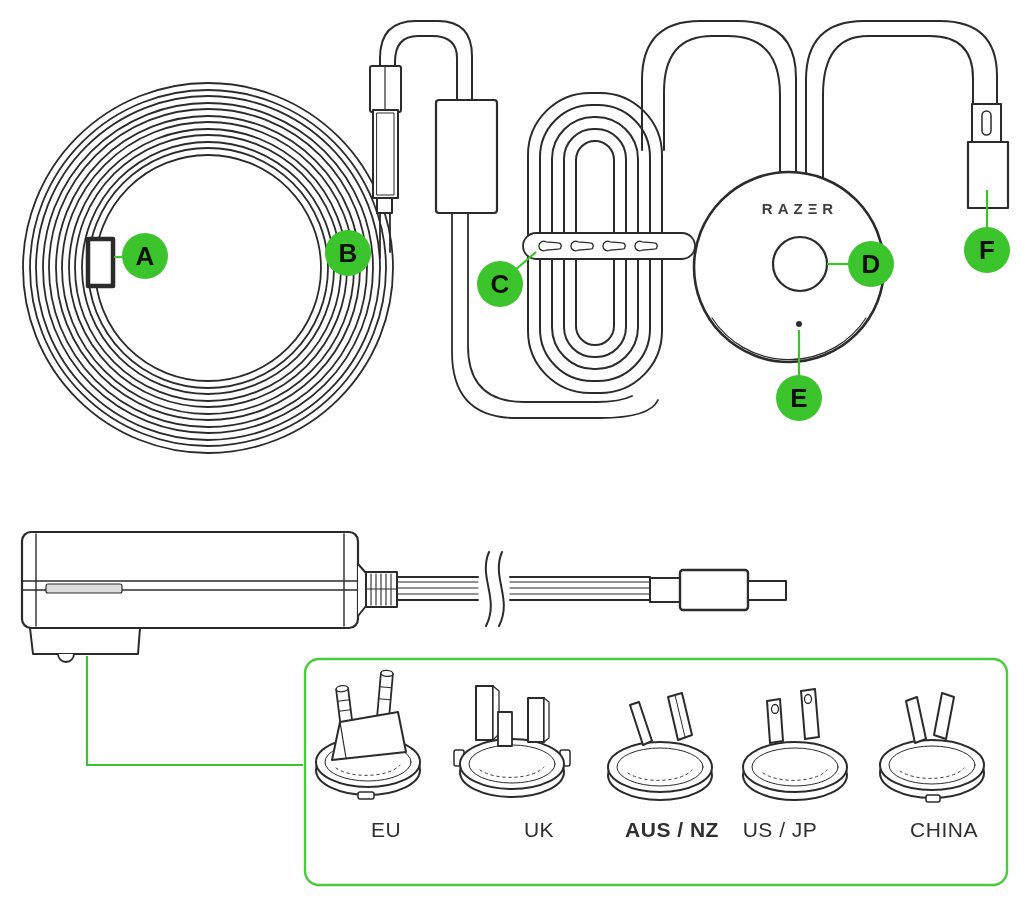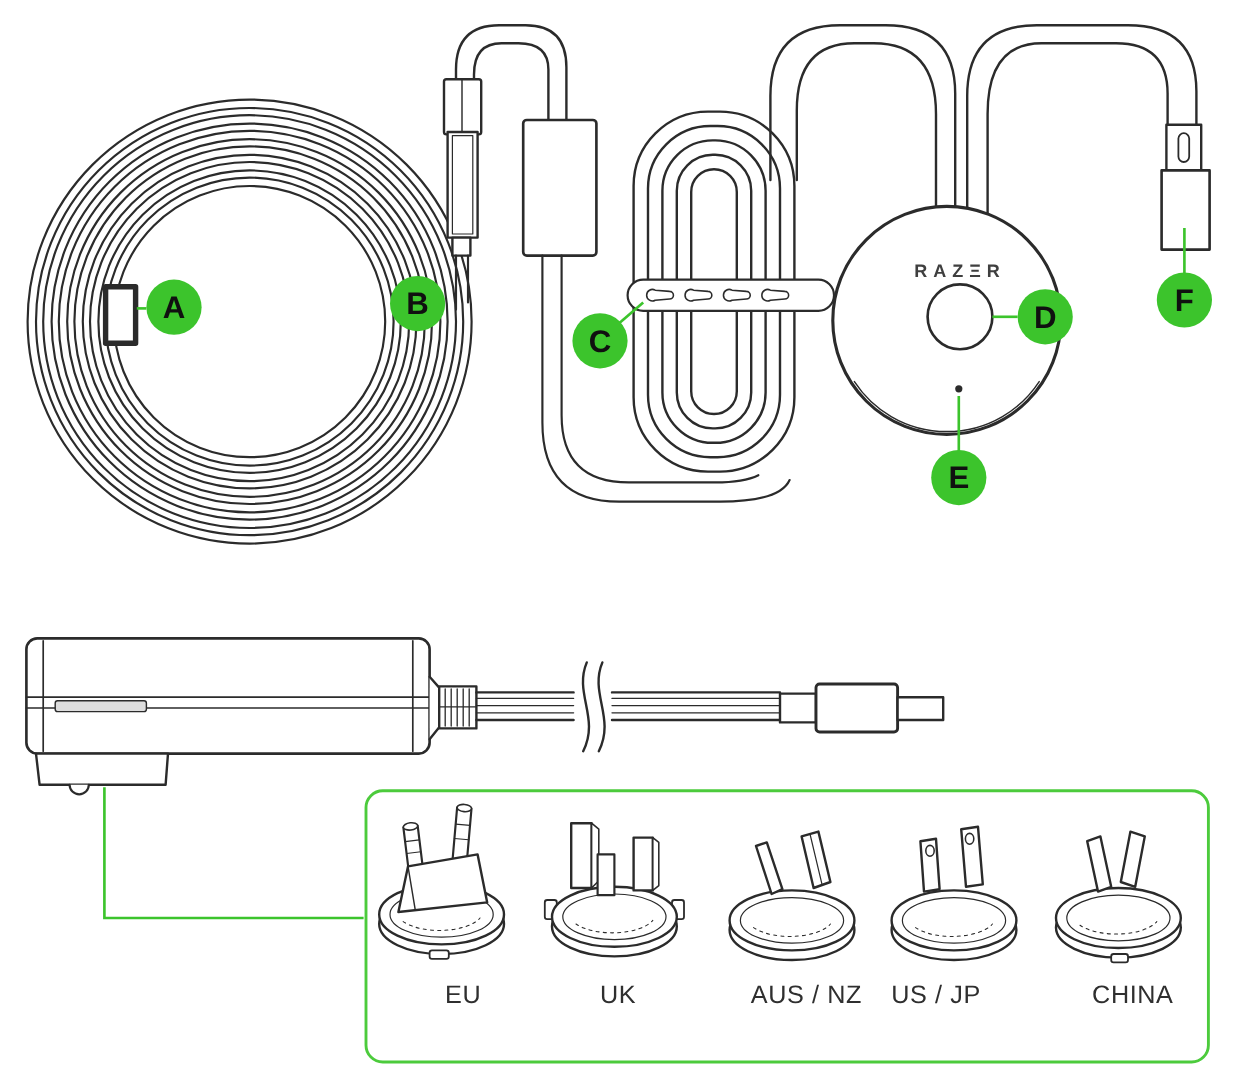--- a/index.html
+++ b/index.html
@@ -20,21 +20,21 @@
   .blk{fill:var(--line-dark);stroke:none;}
   .green-line{stroke:var(--accent-green);fill:none;stroke-width:2.2;}
   .green-box{stroke:var(--box-green);fill:none;stroke-width:2.4;}
   .callout{
     position:absolute;width:46px;height:46px;border-radius:50%;
     background:var(--accent-green);color:#101010;
     display:flex;align-items:center;justify-content:center;
     font-size:26px;font-weight:bold;line-height:1;
   }
   .logo{
-    position:absolute;left:740px;top:218px;width:120px;text-align:center;
+    position:absolute;left:740px;top:200px;width:120px;text-align:center;
     font-size:15px;font-weight:bold;letter-spacing:5px;color:#3f3f3f;
   }
   .region-label{
     position:absolute;top:818px;width:150px;text-align:center;
     font-size:21px;color:#2f2f2f;letter-spacing:0.5px;
   }
   .footnote{
     position:absolute;left:700px;top:851px;width:298px;text-align:right;
     font-style:italic;font-size:19px;color:var(--footnote-gray);
   }
@@ -235,19 +235,19 @@
 <div class="callout" style="left:122px;top:233px;">A</div>
 <div class="callout" style="left:325px;top:230px;">B</div>
 <div class="callout" style="left:477px;top:261px;">C</div>
 <div class="callout" style="left:848px;top:241px;">D</div>
 <div class="callout" style="left:776px;top:375px;">E</div>
 <div class="callout" style="left:964px;top:227px;">F</div>
 
 <div class="logo">RAZΞR</div>
 
 <div class="region-label" style="left:311px;">EU</div>
-<div class="region-label" style="left:440px;">UK</div>
-<div class="region-label" style="left:597px;">AUS / NZ</div>
+<div class="region-label" style="left:464px;">UK</div>
+<div class="region-label" style="left:597px;font-weight:bold;">AUS / NZ</div>
 <div class="region-label" style="left:705px;">US / JP</div>
 <div class="region-label" style="left:869px;">CHINA</div>
 
 
 </div>
 
 </body></html>

